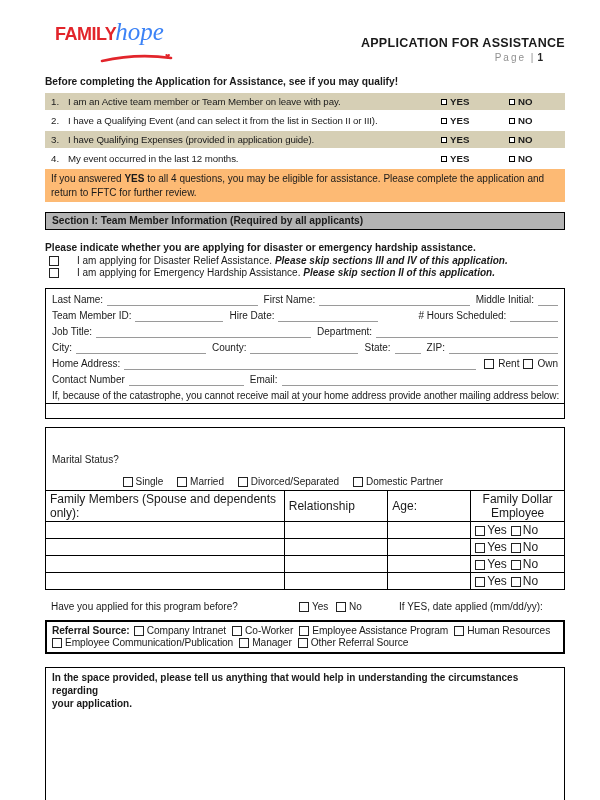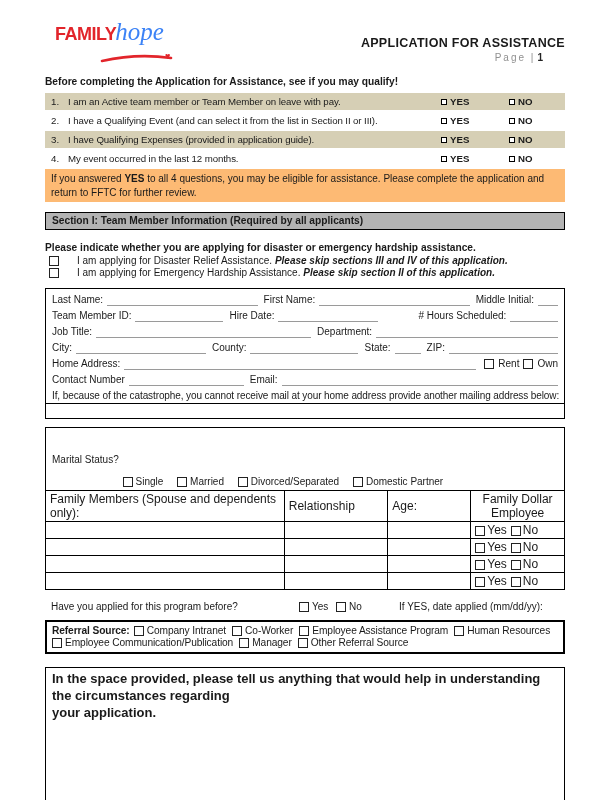--- a/index.html
+++ b/index.html
@@ -76,21 +76,21 @@
 
   
   .refbox { margin-top:8px; border:2px solid #000; padding:2px 5px 3px 5px; font-size:10.2px; letter-spacing:-0.1px; }
   .refline { display:flex; align-items:flex-end; white-space:nowrap; margin:1px 0; }
   .refline .cb { margin:0 3px 0 6px; }
   .refline .cb.first { margin-left:4px; }
   .reflabel { font-weight:bold; }
 
   
   .combox { margin-top:13px; border:1.5px solid #000; height:168px; padding:3px 6px; }
-  .combox .p { font-weight:bold; display:block; line-height:1.3; font-size:13px; }
+  .combox .p { font-weight:bold; display:block; line-height:1.3; font-size:10px; }
 </style>
 </head>
 <body>
 
 <div class="page">
   <div class="content">
 
     <div class="hdr">
       <div class="logo">
         <span class="logo-family">FAMILY</span><span class="logo-hope">hope</span>

